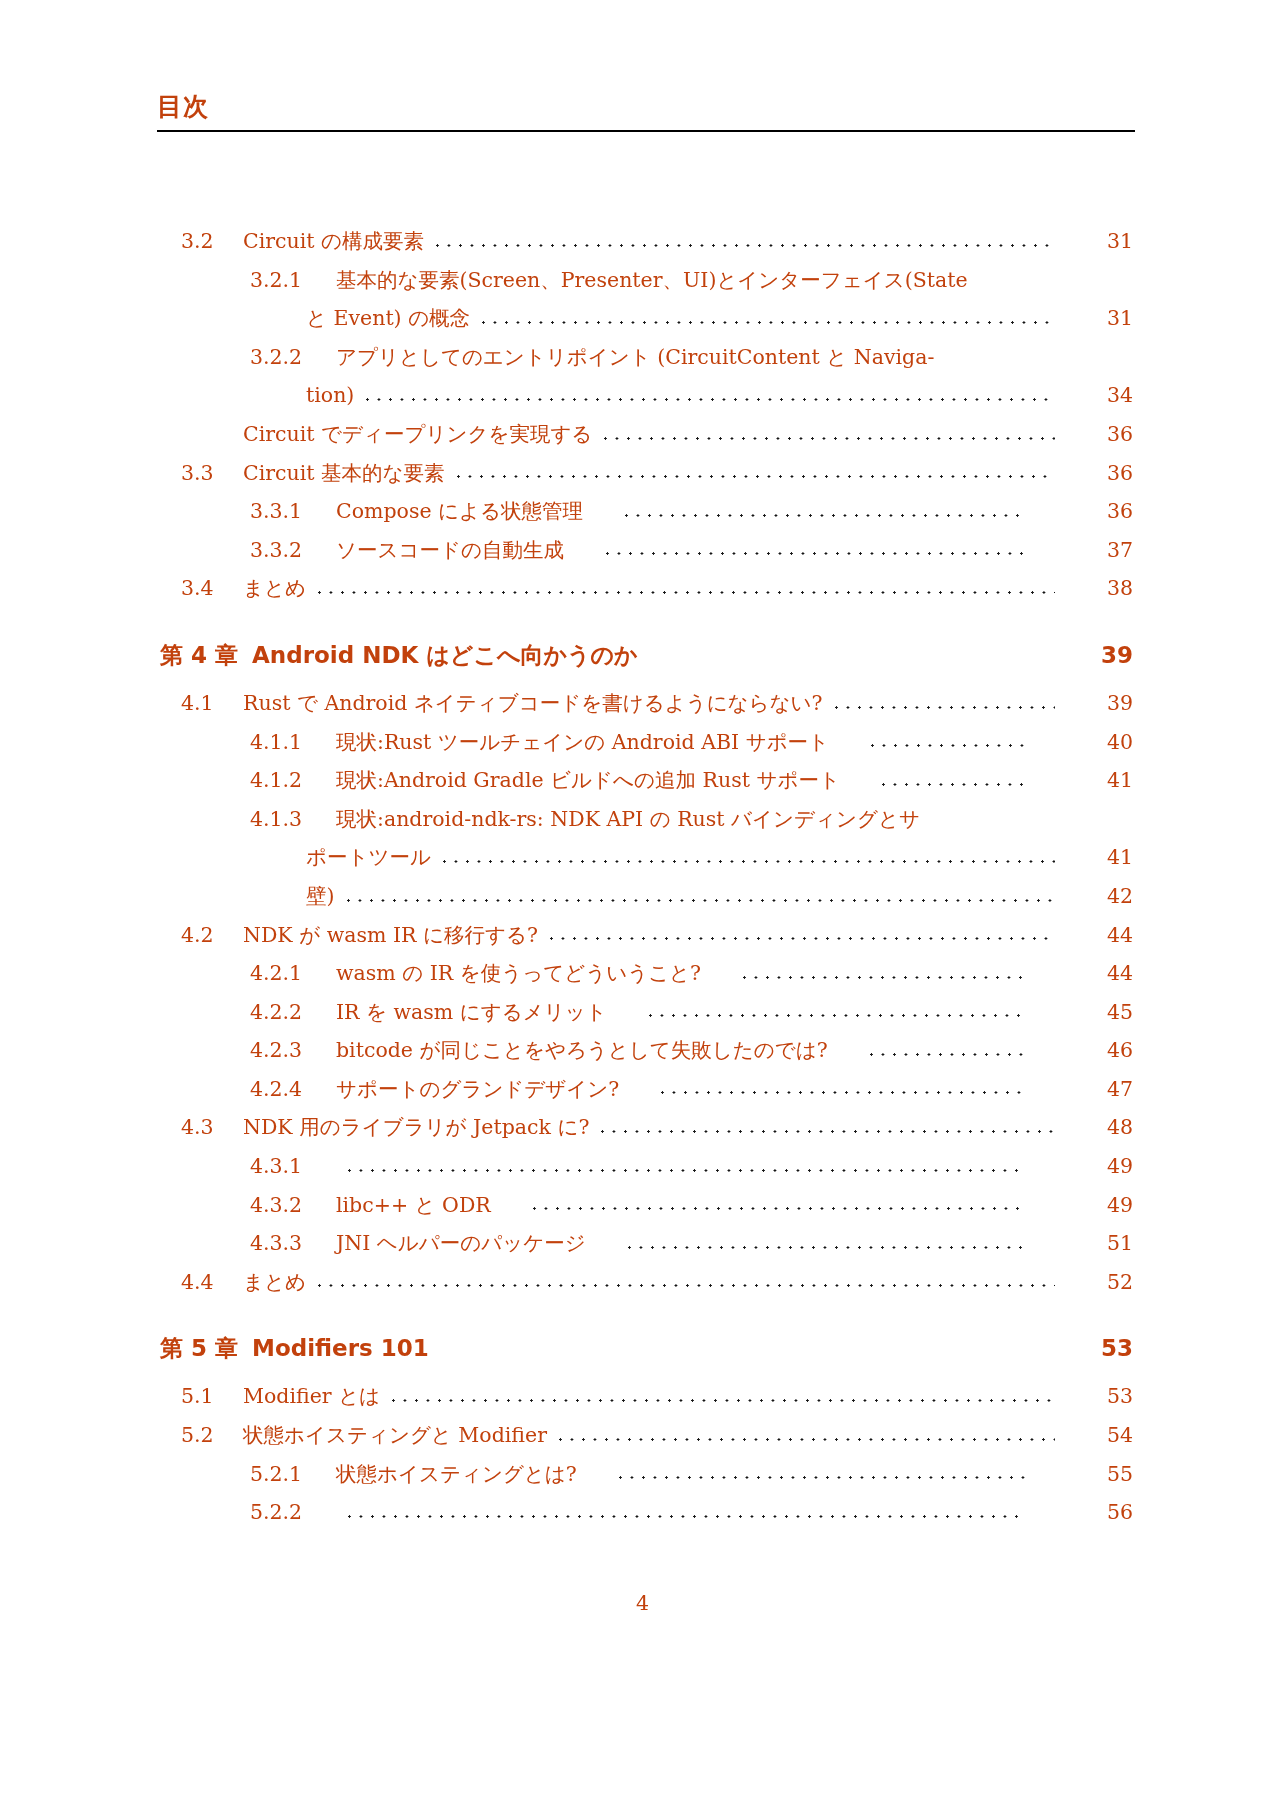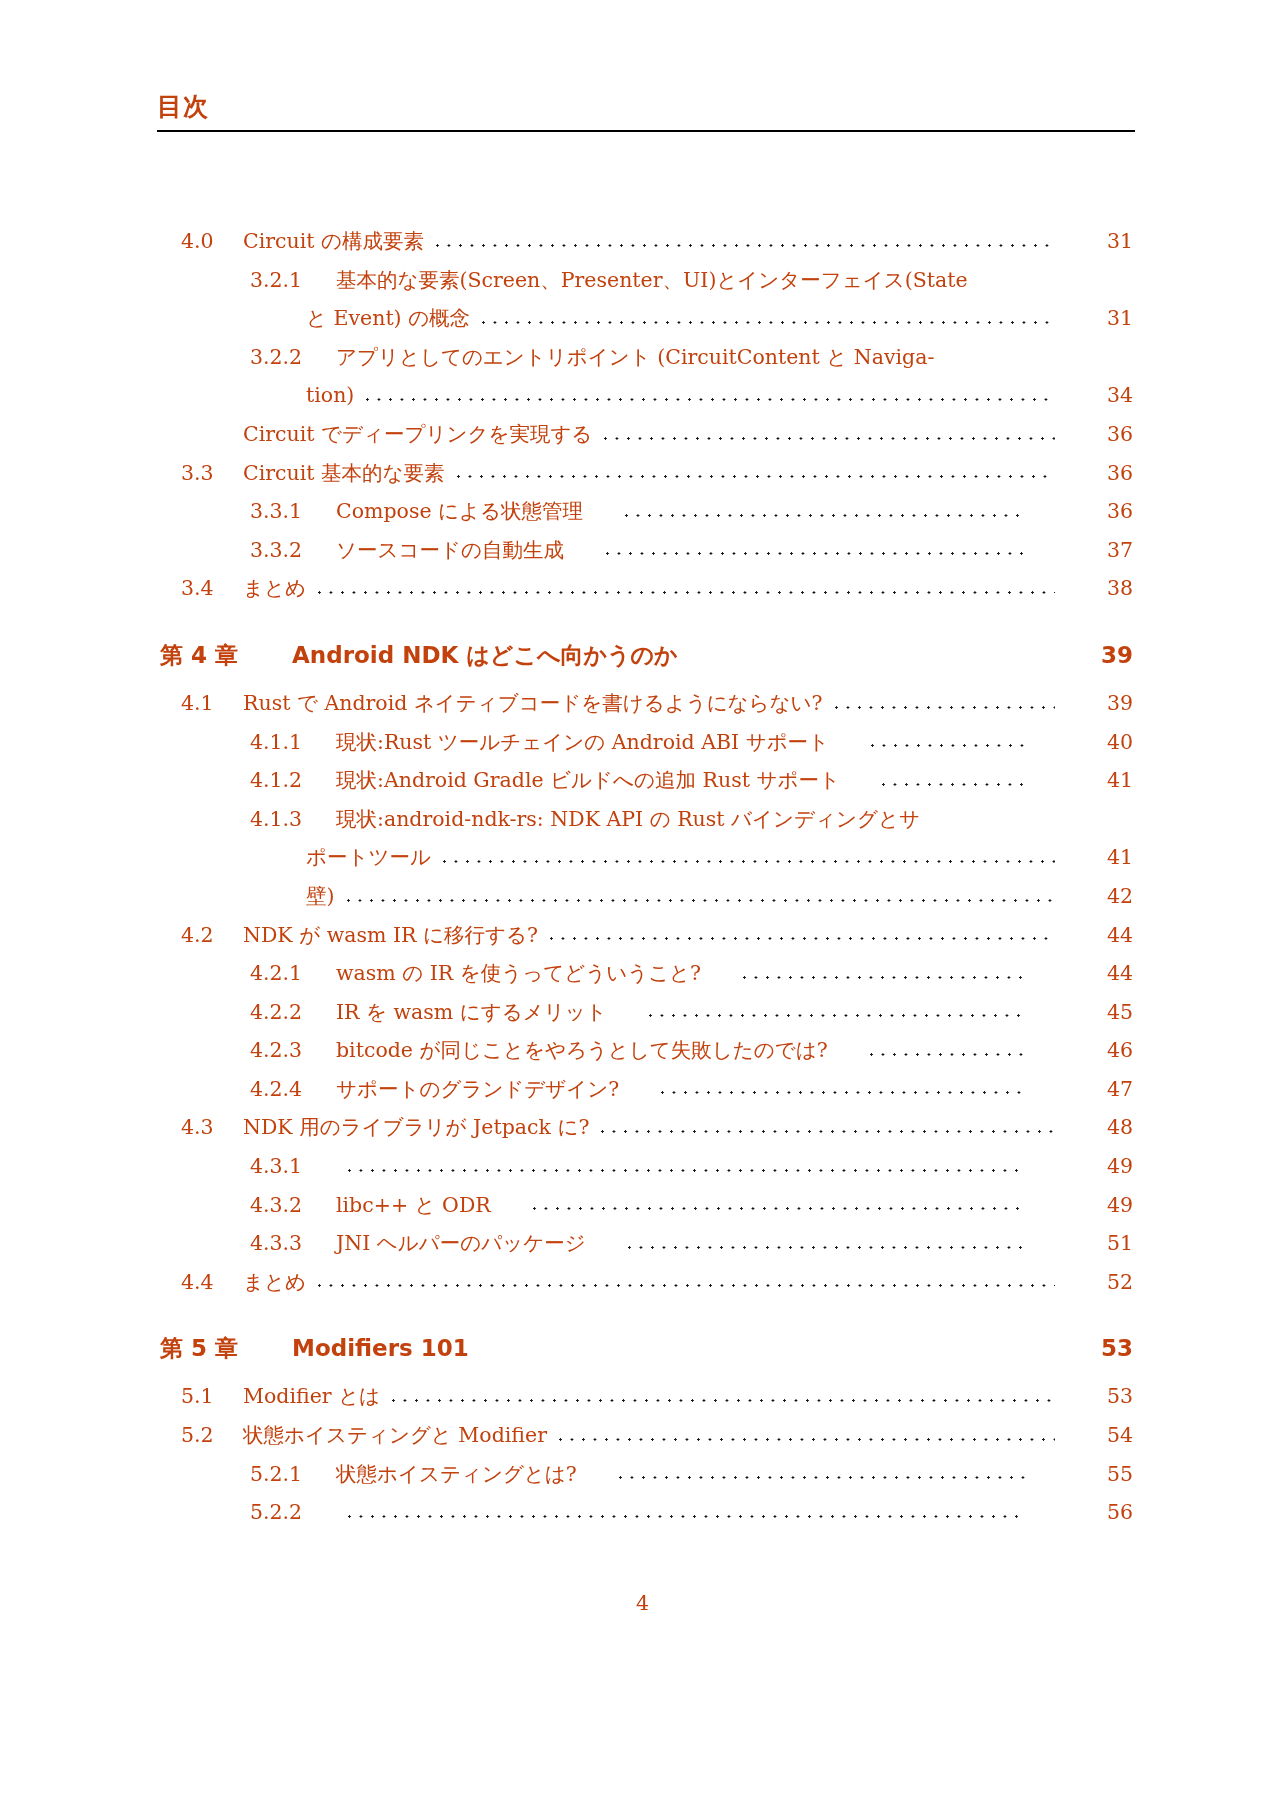--- a/index.html
+++ b/index.html
@@ -43,21 +43,20 @@
   .l2 .num { width:56px; }
   .c1 { padding-left:86px; }
   .c2 { padding-left:149px;justify-content:flex-end; }
   .chapter {
     padding-left:3px;
     margin-top:25px; margin-bottom:7px;
     height:44px; line-height:44px;
     font-family:"DejaVu Sans","Liberation Sans",sans-serif;
     font-weight:bold;
     font-size:23px;
-    gap:40px;
   }
   .chapter .num { width:92px; }
   .dots {
     flex:1 1 auto;
     align-self:stretch;
     min-width:22px;
     margin:0 26px 0 10px;
     background-image:radial-gradient(circle 1.3px at 1.5px 1.5px, #151515 99%, transparent 100%);
     background-size:11.5px 3px;
     background-repeat:repeat-x;
@@ -79,21 +78,21 @@
 </head>
 <body>
 
 <div class="page">
   <div class="header">
     <span class="title">目次</span>
   </div>
 
   <div class="toc">
       <div class="row l1">
-        <span class="num">4.0</span>
+        <span class="num">3.2</span>
         <span class="text">Circuit の構成要素</span>
         <span class="dots"></span>
         <span class="page-num">31</span>
       </div>
       <div class="row l2">
         <span class="num">3.2.1</span>
         <span class="text">基本的な要素(Screen、Presenter、UI)とインターフェイス(State</span>
       </div>
       <div class="row c2">
         <span class="text">と Event) の概念</span>

